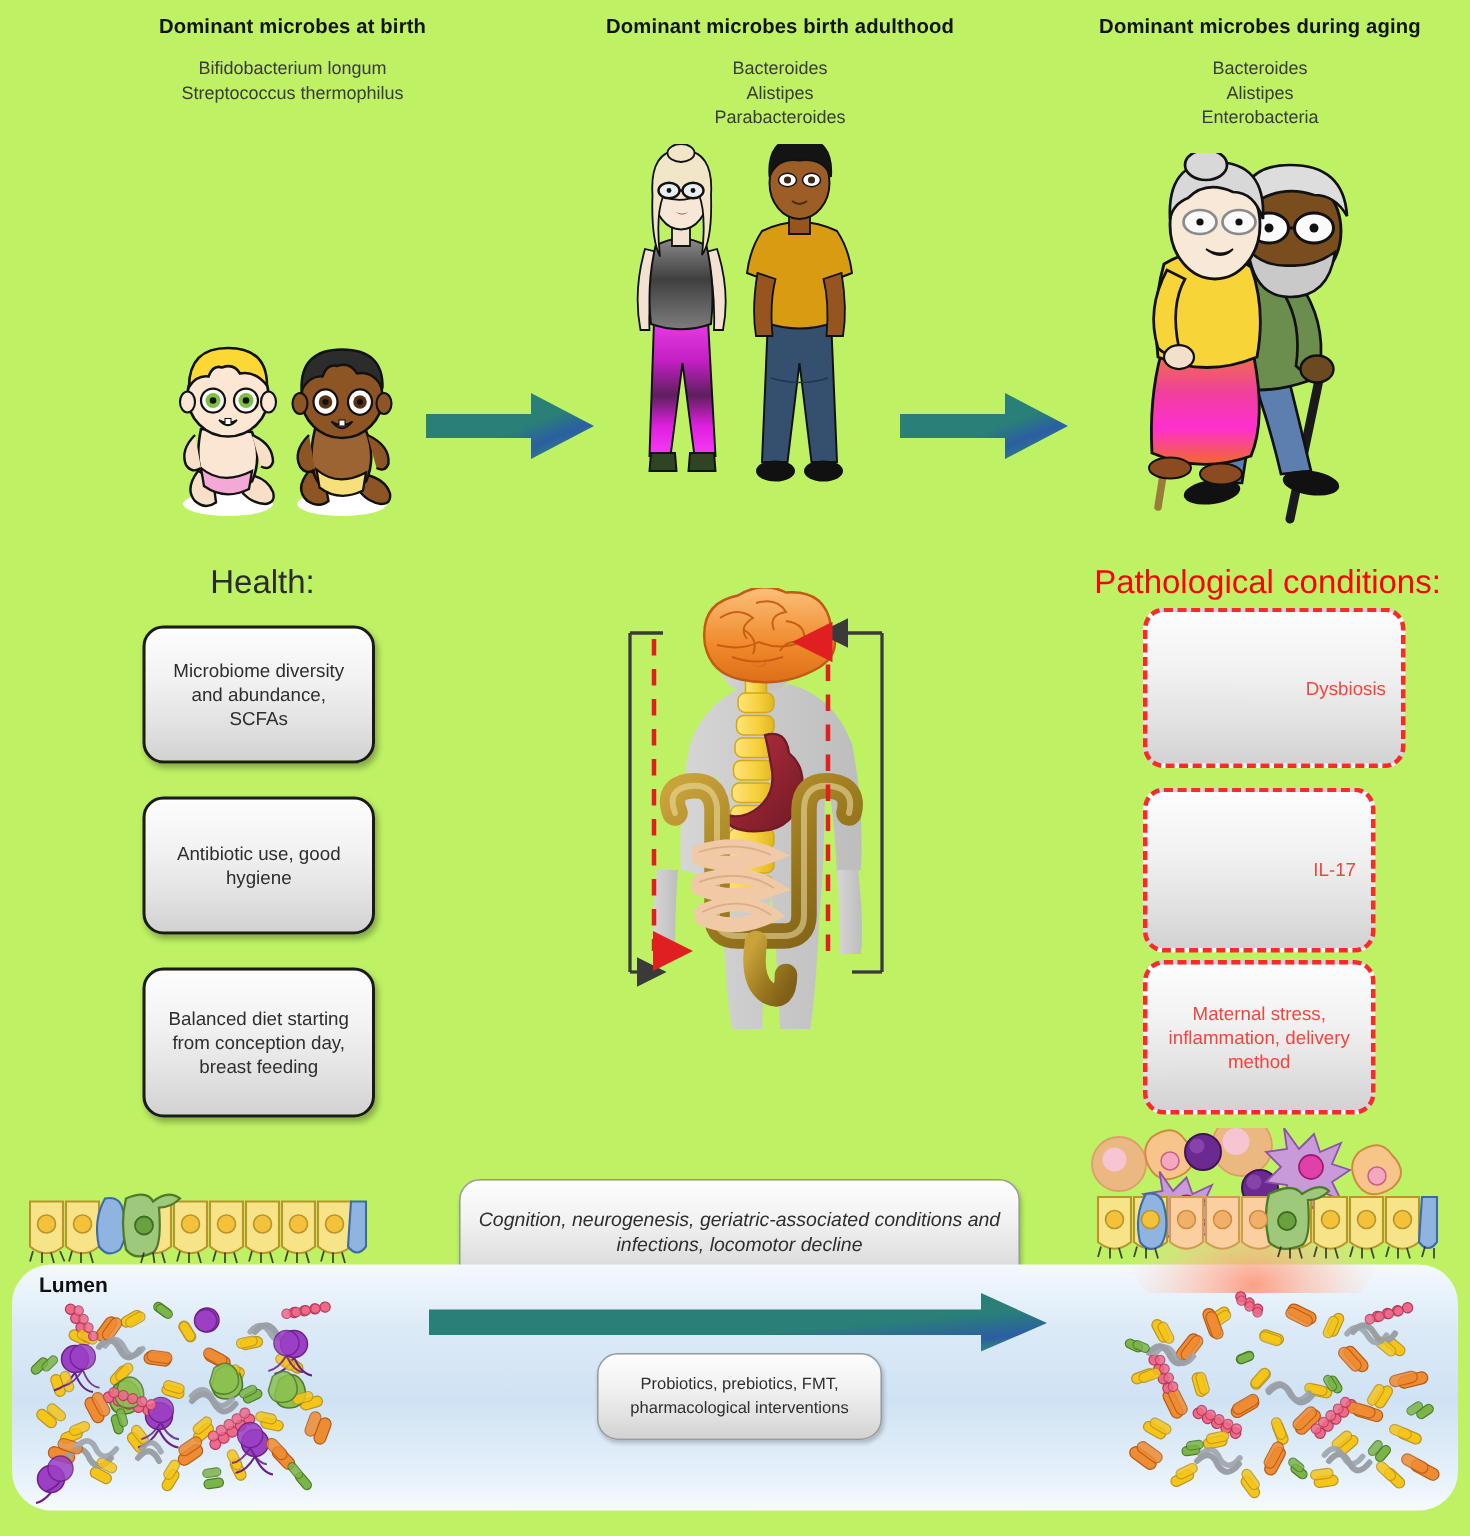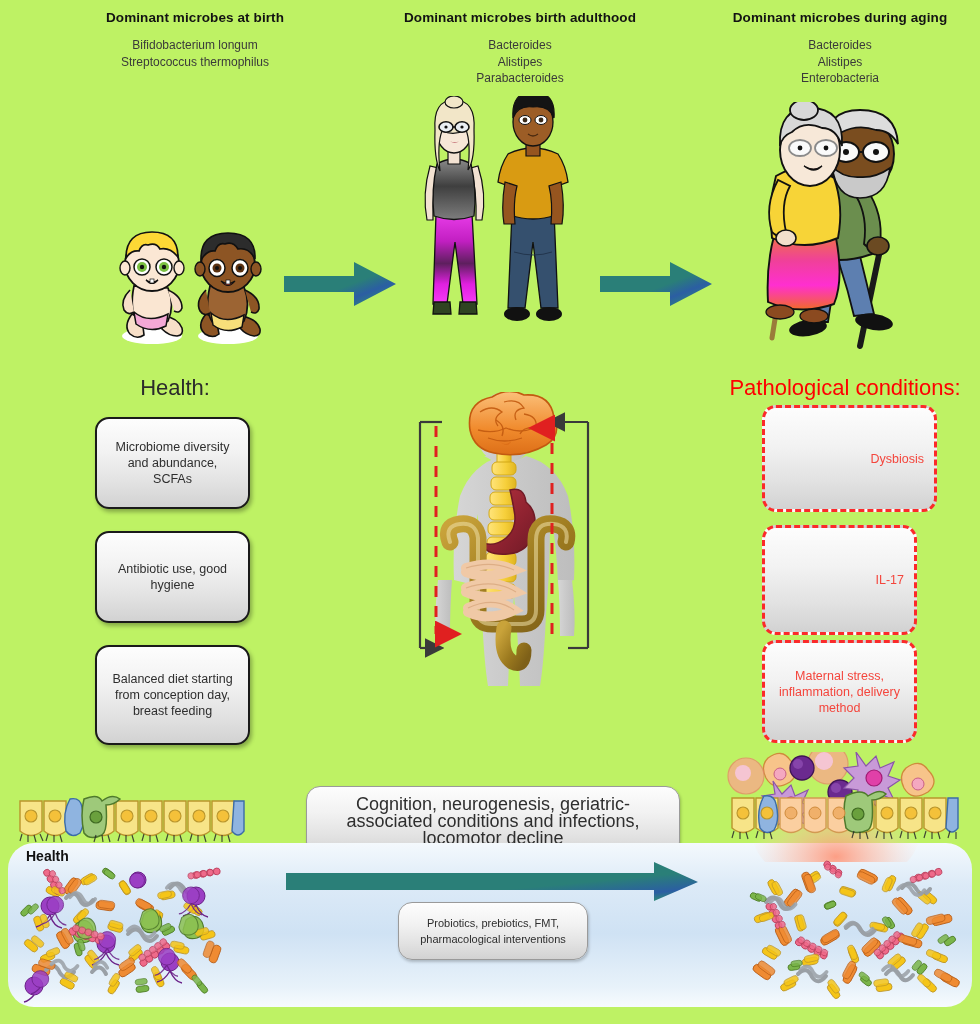--- a/index.html
+++ b/index.html
@@ -464,21 +464,21 @@
       <path d="M44 34 L44 242"></path>
     </g>
     <path d="M44 242 L64 242" fill="none" stroke="#e02020" stroke-width="3" marker-end="url(#redArrow)"></path>
     <g fill="none" stroke="#e02020" stroke-width="3" stroke-dasharray="11 9">
       <path d="M160 242 L160 36"></path>
     </g>
     <path d="M160 36 L142 36" fill="none" stroke="#e02020" stroke-width="3" marker-end="url(#redArrow)"></path>
   </svg>
 
   <div class="abs rbox thin" style="left:306px;top:786px;width:374px;height:70px;">
-    <span class="txt" style="font-size:18px;line-height:17px;">Cognition, neurogenesis, geriatric-associated conditions and infections, locomotor decline</span>
+    <span class="txt" style="font-size:13px;line-height:17px;font-style:italic;">Cognition, neurogenesis, geriatric-associated conditions and infections, locomotor decline</span>
   </div>
 
   <div class="abs" id="lumen-panel"></div>
 
   <svg class="abs" style="left:12px;top:795px;" width="234" height="60" viewBox="0 0 234 60">
     <g>
 
       <g fill="#f7e488" stroke="#b9952c" stroke-width="1.4">
         <path d="M8 6 h22 v30 q-11 9 -22 0z"></path>
           <path d="M32 6 h22 v30 q-11 9 -22 0z"></path>
@@ -513,21 +513,21 @@
                  M84 40 l-2 7 M90 40 l1 7 M96 40 l2 7
                  M108 39 l-2 7 M114 40 l0 7 M120 40 l2 7
                  M132 39 l-2 7 M138 40 l0 7 M144 40 l2 7
                  M156 39 l-2 7 M162 40 l0 7 M168 40 l2 7
                  M180 39 l-2 7 M186 40 l0 7 M192 40 l2 7
                  M204 39 l-2 7 M210 40 l0 7 M216 40 l2 7"></path>
       </g>
     </g>
   </svg>
 
-  <div class="abs lumen-label" style="left:26px;top:848px;">Health</div>
+  <div class="abs lumen-label" style="left:26px;top:848px;">Lumen</div>
 
   <svg class="abs" style="left:10px;top:858px;" width="240" height="145" viewBox="0 0 240 145">
     <g id="lm">
 
       <g fill="#f5c518" stroke="#b9932a" stroke-width=".8">
         <rect x="36" y="30" width="15" height="7" rx="3.5" transform="rotate(24 43 33)"></rect>
         <rect x="70" y="18" width="15" height="7" rx="3.5" transform="rotate(-30 77 21)"></rect>
         <rect x="108" y="26" width="15" height="7" rx="3.5" transform="rotate(58 115 29)"></rect>
         <rect x="150" y="34" width="15" height="7" rx="3.5" transform="rotate(-12 157 37)"></rect>
         <rect x="22" y="62" width="15" height="7" rx="3.5" transform="rotate(70 29 65)"></rect>

